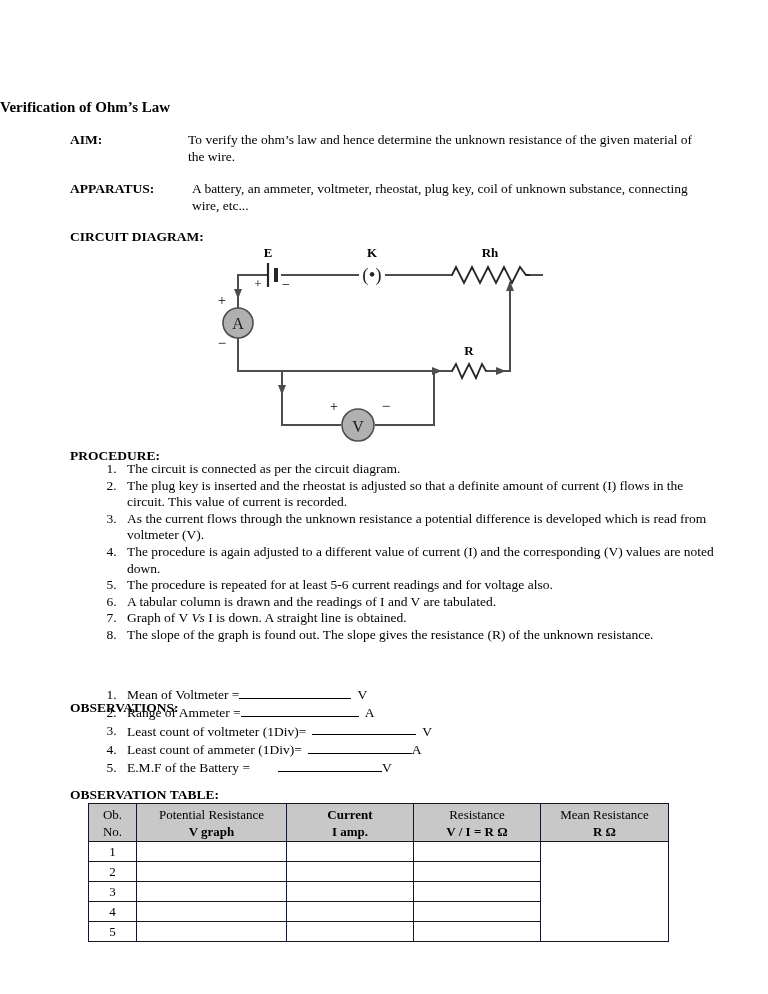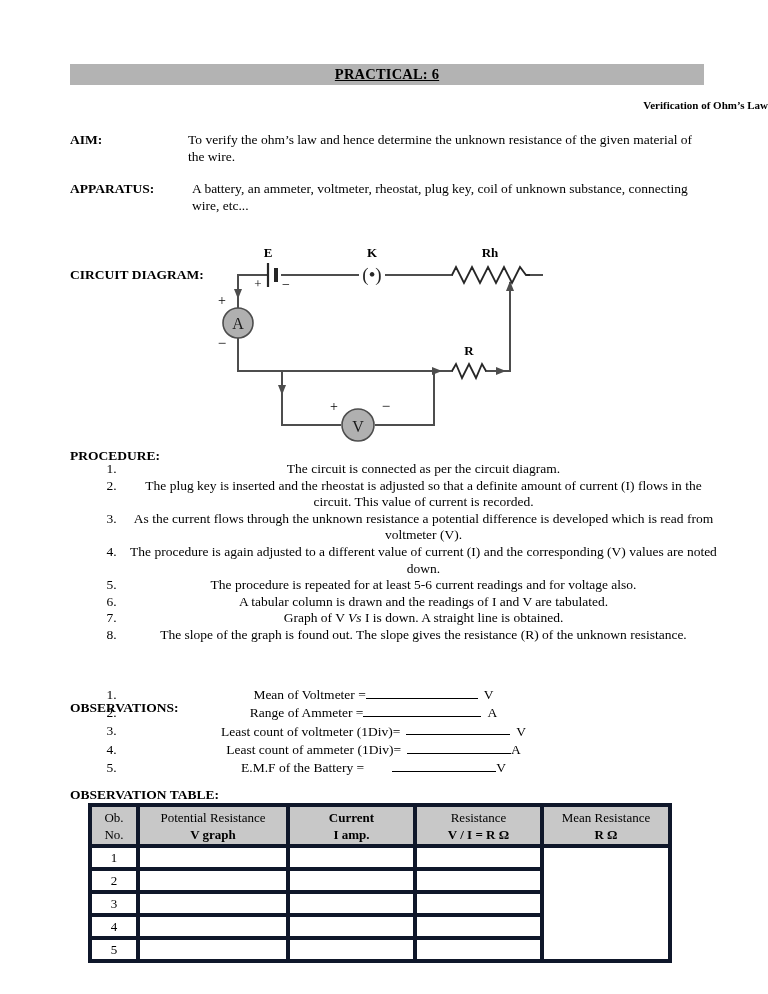--- a/index.html
+++ b/index.html
@@ -38,23 +38,23 @@
     line-height: 21px;
     text-decoration: underline;
     letter-spacing: 0.2px;
   }
 
   .subtitle {
     position: absolute;
     left: 0;
     top: 99px;
     width: 768px;
-    text-align: right;
+    text-align: left;
     font-weight: bold;
-    font-size: 11px;
+    font-size: 15px;
   }
 
   
   .kv-block {
     position: absolute;
     left: 70px;
     width: 640px;
   }
   .kv-label {
     position: absolute;
@@ -76,42 +76,41 @@
   #apparatus-block { top: 181px; height: 40px; }
   #apparatus-block .kv-value { left: 122px; top: 0; width: 520px; }
 
   
   .section-heading {
     position: absolute;
     left: 70px;
     font-weight: bold;
     font-size: 13.5px;
   }
-  #circuit-heading { top: 229px; margin-top: 38px; }
+  #circuit-heading { top: 229px; }
   #procedure-heading { top: 448px; }
   #observations-heading { top: 700px; }
   #obstable-heading { top: 787px; }
 
   
   #circuit-diagram {
     position: absolute;
     left: 190px;
     top: 243px;
     width: 360px;
     height: 200px;
   }
 
   
   ol.doc-list {
     position: absolute;
     margin: 0;
     padding: 0 0 0 22px;
     list-style-position: outside;
     font-size: 13.5px;
-    text-align: center;
   }
   ol.doc-list > li {
     padding-left: 7px;
     line-height: 16.6px;
     margin: 0;
   }
   #procedure-list {
     left: 98px;
     top: 461px;
     width: 600px;
@@ -145,21 +144,21 @@
     position: absolute;
     left: 88px;
     top: 803px;
     width: 580px;
     border-collapse: collapse;
     font-size: 13px;
     table-layout: fixed;
   }
   #observation-table th,
   #observation-table td {
-    border: 4px solid #0f172a;
+    border: 1px solid #0f172a;
     padding: 0;
     text-align: center;
     vertical-align: middle;
   }
   #observation-table thead th {
     background: #c8c8c8;
     height: 37px;
     font-weight: normal;
     line-height: 17px;
   }
@@ -174,23 +173,20 @@
   .col-pd   { width: 150px; }
   .col-cur  { width: 127px; }
   .col-res  { width: 127px; }
   .col-mean { width: 128px; }
 </style>
 </head>
 <body>
 
 <div class="page">
 
-  <div class="title-bar">
-    <span class="title-text">PRACTICAL: 6</span>
-  </div>
 
   <div class="subtitle">Verification of Ohm’s Law</div>
 
   <div class="kv-block" id="aim-block">
     <span class="kv-label">AIM:</span>
     <span class="kv-value">To verify the ohm’s law and hence determine the unknown resistance of the given material of the wire.</span>
   </div>
 
   <div class="kv-block" id="apparatus-block">
     <span class="kv-label">APPARATUS:</span>

